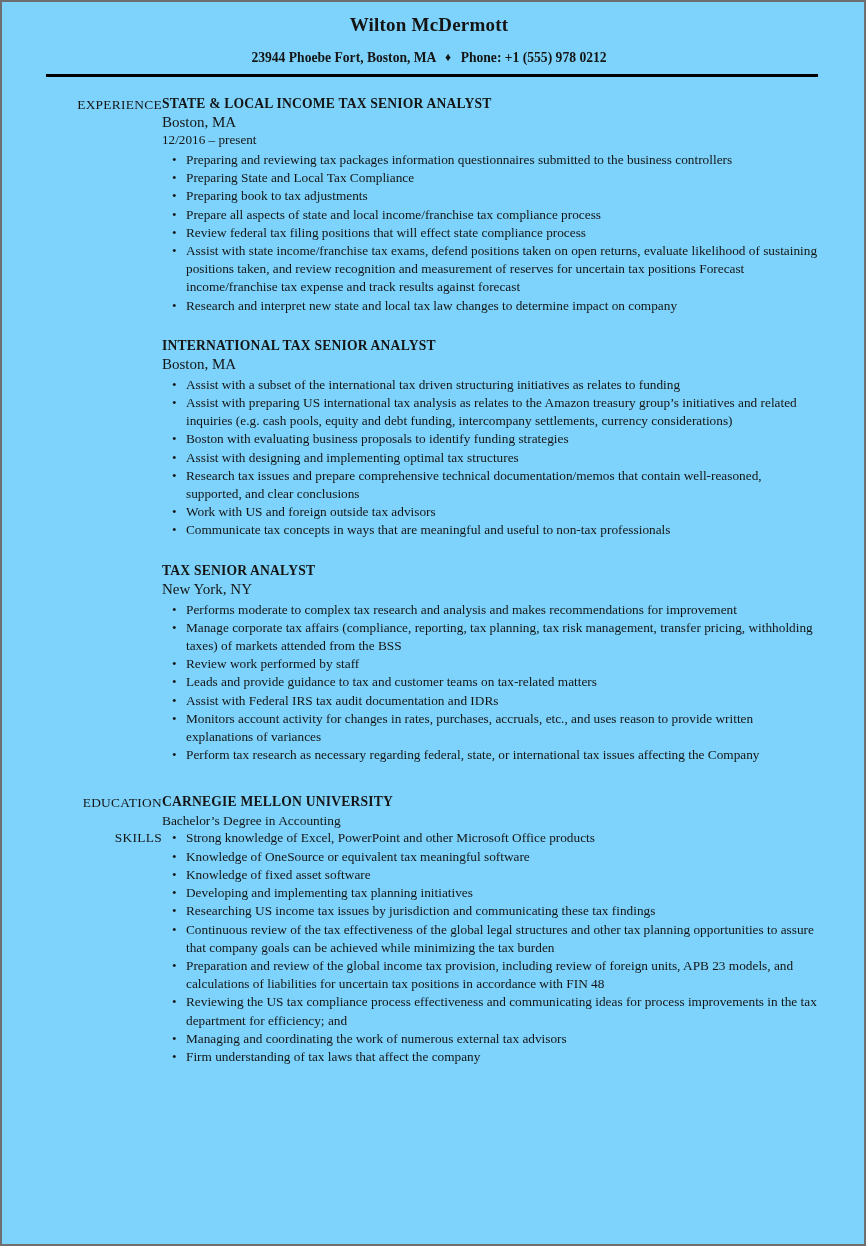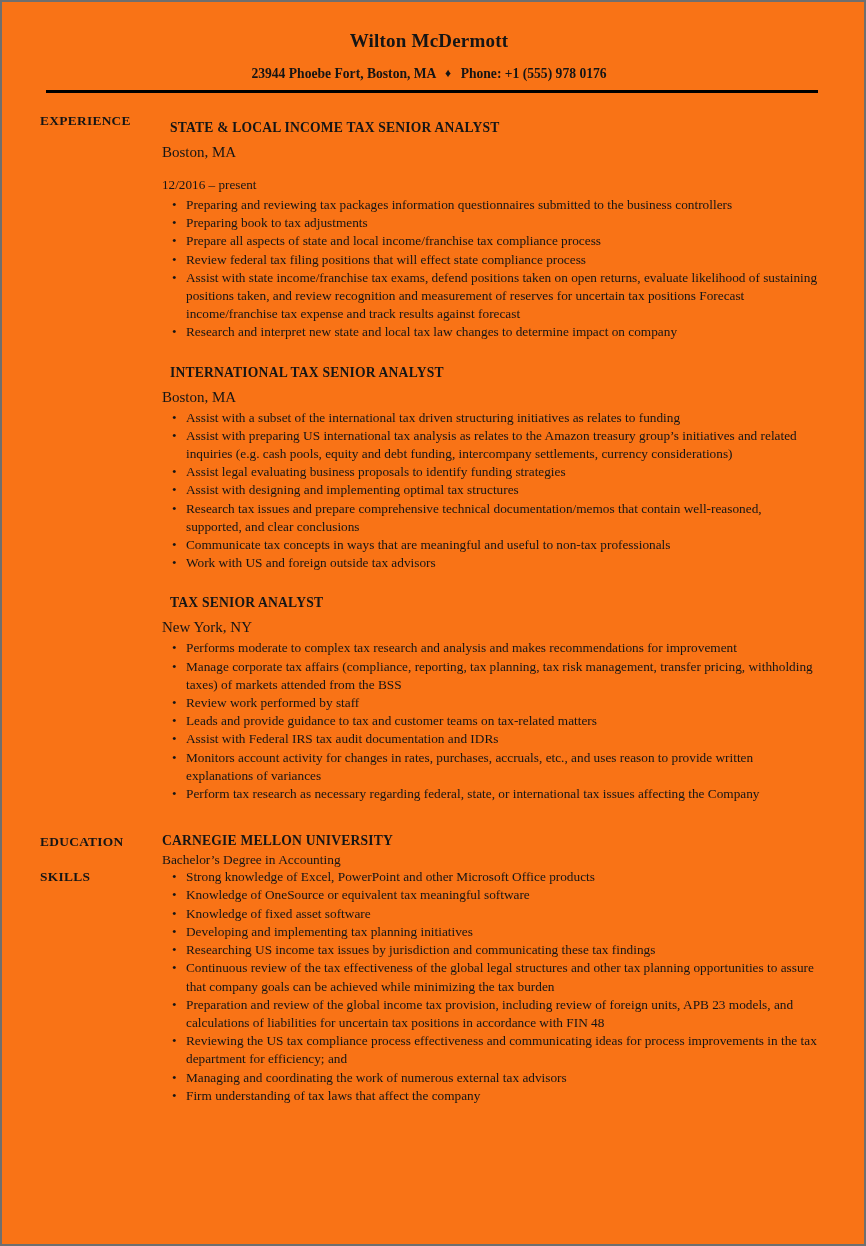--- a/index.html
+++ b/index.html
@@ -7,24 +7,24 @@
     padding: 0;
     background: #ffffff;
     font-family: "Liberation Serif", "DejaVu Serif", serif;
     color: #151515;
   }
   .page {
     position: relative;
     width: 866px;
     height: 1246px;
     box-sizing: border-box;
-    background: #f97316;
+    background: #7dd3fc;
     border: 2px solid #6f6f6f;
     box-shadow: 0 0 0 1px #ffffff, 0 0 0 2px #b5b5b5;
-    padding: 24px 46px 30px 38px;
+    padding: 8px 46px 30px 38px;
     overflow: hidden;
   }
   
   .doc-header { text-align: center; }
   .person-name {
     font-size: 19px;
     font-weight: bold;
     margin: 4px 0 14px 0;
     letter-spacing: 0.2px;
   }
@@ -49,41 +49,42 @@
   .section {
     display: grid;
     grid-template-columns: 122px 1fr;
     align-items: start;
   }
   .section-experience { margin-top: 19px; }
   .section-education  { margin-top: 30px; }
   .section-skills     { }
   .section-label {
     font-size: 13.4px;
-    font-weight: bold;
+    font-weight: normal;
     letter-spacing: 0.3px;
     padding-top: 1px;
+    text-align: right;
   }
   
   .job { margin-bottom: 23px; }
   .job:last-child { margin-bottom: 0; }
   .job-title {
     font-size: 13.6px;
     font-weight: bold;
-    margin: 8px;
+    margin: 0;
     letter-spacing: 0.2px;
   }
   .job-location {
     font-size: 15px;
     font-weight: normal;
     margin-top: 2px;
   }
   .job-dates {
     font-size: 13.2px;
-    margin-top: 16px;
+    margin-top: 1px;
   }
   
   ul.bullets {
     list-style: none;
     margin: 3px 0 0 0;
     padding: 0 0 0 24px;
   }
   ul.bullets li {
     position: relative;
     font-size: 13.3px;
@@ -114,53 +115,54 @@
 </head>
 <body>
 
 <div class="page">
 
   <header class="doc-header">
     <h1 class="person-name">Wilton McDermott</h1>
     <div class="contact-line">
       <span>23944 Phoebe Fort, Boston, MA</span>
       <span class="diamond">♦</span>
-      <span>Phone: +1 (555) 978 0176</span>
+      <span>Phone: +1 (555) 978 0212</span>
     </div>
     <hr class="header-rule">
   </header>
 
   <section class="section section-experience">
     <div class="section-label">EXPERIENCE</div>
     <div class="section-content">
   <article class="job">
     <h2 class="job-title">STATE &amp; LOCAL INCOME TAX SENIOR ANALYST</h2>
     <div class="job-location">Boston, MA</div>
     <div class="job-dates">12/2016 – present</div>
     <ul class="bullets">
             <li>Preparing and reviewing tax packages information questionnaires submitted to the business controllers</li>
+            <li>Preparing State and Local Tax Compliance</li>
             <li>Preparing book to tax adjustments</li>
             <li>Prepare all aspects of state and local income/franchise tax compliance process</li>
             <li>Review federal tax filing positions that will effect state compliance process</li>
             <li>Assist with state income/franchise tax exams, defend positions taken on open returns, evaluate likelihood of sustaining positions taken, and review recognition and measurement of reserves for uncertain tax positions Forecast income/franchise tax expense and track results against forecast</li>
             <li>Research and interpret new state and local tax law changes to determine impact on company</li>
           </ul>
   </article>
 
   <article class="job">
     <h2 class="job-title">INTERNATIONAL TAX SENIOR ANALYST</h2>
     <div class="job-location">Boston, MA</div>
     <ul class="bullets">
             <li>Assist with a subset of the international tax driven structuring initiatives as relates to funding</li>
             <li>Assist with preparing US international tax analysis as relates to the Amazon treasury group’s initiatives and related inquiries (e.g. cash pools, equity and debt funding, intercompany settlements, currency considerations)</li>
-            <li>Assist legal evaluating business proposals to identify funding strategies</li>
+            <li>Boston with evaluating business proposals to identify funding strategies</li>
             <li>Assist with designing and implementing optimal tax structures</li>
             <li>Research tax issues and prepare comprehensive technical documentation/memos that contain well-reasoned, supported, and clear conclusions</li>
+            <li>Work with US and foreign outside tax advisors</li>
             <li>Communicate tax concepts in ways that are meaningful and useful to non-tax professionals</li>
-            <li>Work with US and foreign outside tax advisors</li>
           </ul>
   </article>
 
   <article class="job">
     <h2 class="job-title">TAX SENIOR ANALYST</h2>
     <div class="job-location">New York, NY</div>
     <ul class="bullets">
             <li>Performs moderate to complex tax research and analysis and makes recommendations for improvement</li>
             <li>Manage corporate tax affairs (compliance, reporting, tax planning, tax risk management, transfer pricing, withholding taxes) of markets attended from the BSS</li>
             <li>Review work performed by staff</li>

